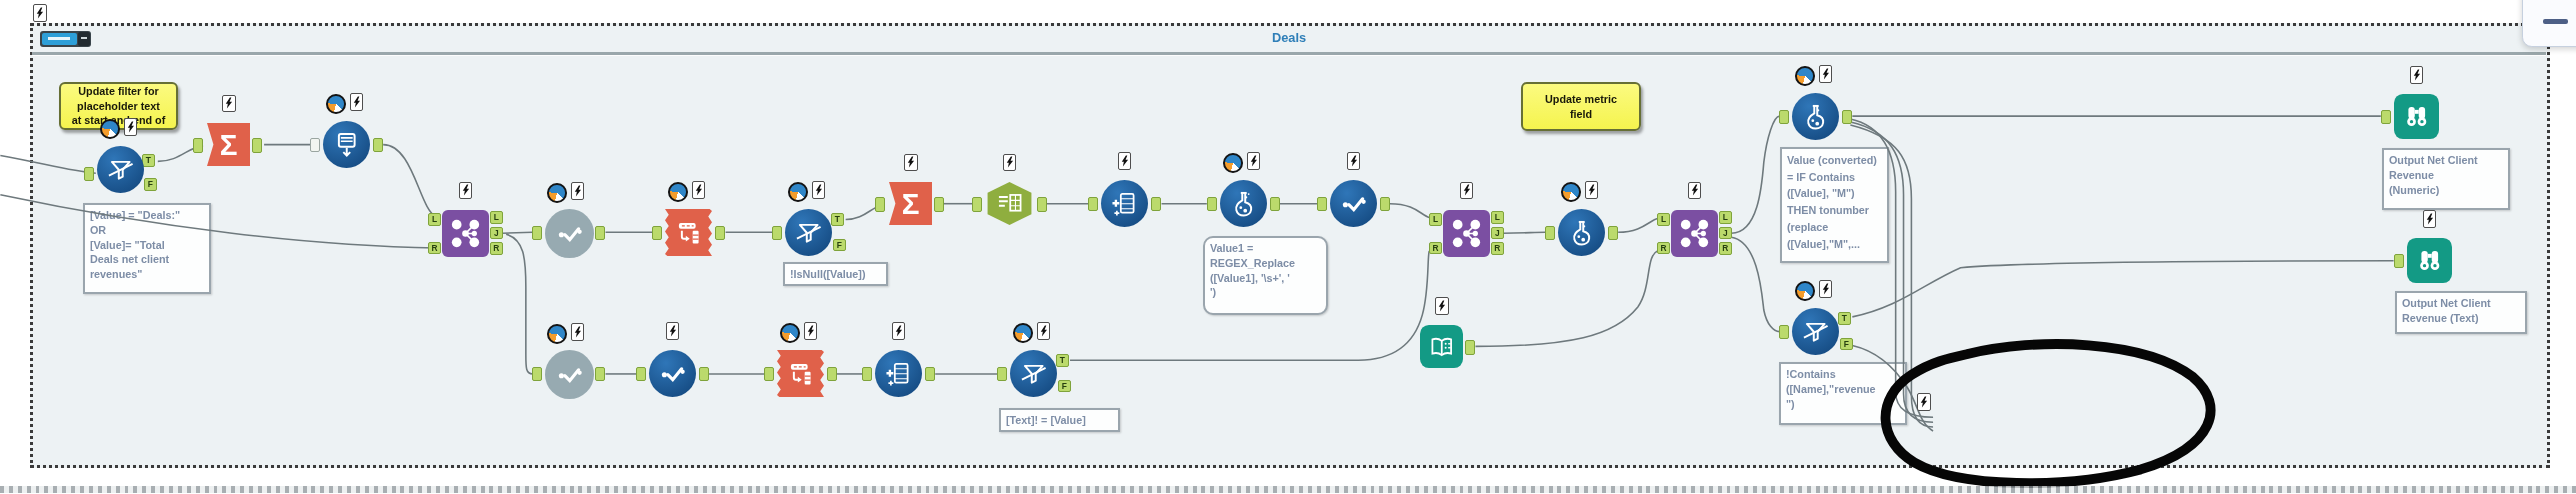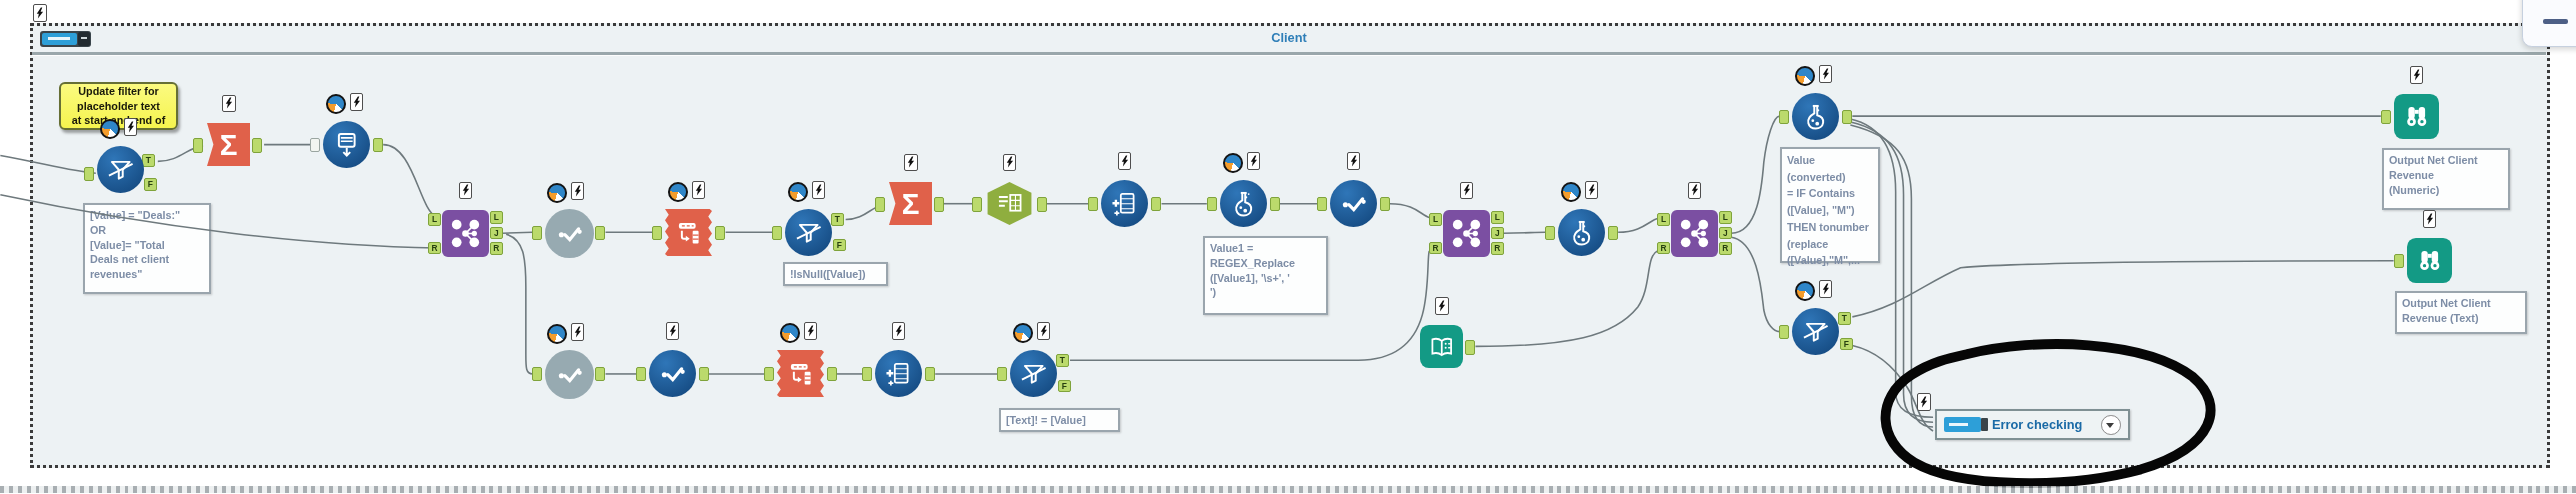--- a/index.html
+++ b/index.html
@@ -50,58 +50,63 @@
   .float-card i{position:absolute;left:19.7px;top:31.5px;width:25.6px;height:4.9px;background:#4d5f86;border-radius:2px;}
   .bottom-strip{position:absolute;left:0;top:486px;width:2576px;height:6.9px;background:repeating-linear-gradient(90deg,#8b9398 0 3.9px,#e7ebec 3.9px 8.9px);opacity:.75;}
 </style>
 </head>
 <body>
 
 <div id="stage">
 
   <div class="deals-box"></div>
   <div class="deals-header">
-    <div class="deals-title">Client</div>
+    <div class="deals-title">Deals</div>
   </div>
   <div class="handle">
     <span class="bar">
         <i></i>
       </span>
     <span class="tab">
         <i></i>
       </span>
   </div>
 
   <span class="b-bolt" style="left:33px;top:3.9px;">
     <svg width="7.9" height="11.8" viewBox="0 0 10 14">
         <path d="M6.2 0L1 8h2.6L2.4 14 9 5.4H5.8L8 0z" fill="#111"></path>
       </svg>
   </span>
 
   <div class="comment" style="left:59px;top:82px;width:119px;height:48px;">Update filter for
 placeholder text
 at start and end of</div>
+  <div class="comment" style="left:1521px;top:82px;width:120px;height:49px;">Update metric
+field</div>
 
   <div class="anno" style="left:83px;top:203px;width:128px;height:91px;">[Value] = "Deals:"
 OR
 [Value]= "Total
 Deals net client
 revenues"</div>
   <div class="anno" style="left:783px;top:262px;width:105px;height:23.6px;">!IsNull([Value])</div>
-  <div class="anno" style="left:1203px;top:236px;width:125px;height:79px;">Value1 =
+  <div class="anno" style="left:1203px;top:236px;width:125px;height:79px;border-radius:10px;">Value1 =
 REGEX_Replace
 ([Value1], '\s+', '
 ')</div>
   <div class="anno" style="left:999px;top:408px;width:121px;height:23.6px;">[Text]! = [Value]</div>
-  <div class="anno" style="left:1780px;top:147px;width:100px;height:116px;line-height:16.7px;">Value (converted)
+  <div class="anno" style="left:1780px;top:147px;width:109px;height:116px;line-height:16.7px;">Value (converted)
 = IF Contains
 ([Value], "M")
 THEN tonumber
 (replace
 ([Value],"M",...</div>
+  <div class="anno" style="left:1779px;top:362px;width:128px;height:63px;">!Contains
+([Name],"revenue
+")</div>
   <div class="anno" style="left:2382px;top:148px;width:128px;height:62px;">Output Net Client
 Revenue
 (Numeric)</div>
   <div class="anno" style="left:2395px;top:291px;width:132px;height:43px;">Output Net Client
 Revenue (Text)</div>
 
   <svg class="layer" width="2576" height="494" viewBox="0 0 2617 502">
     <path class="wire" d="M 0,158 C 45,166 70,174 97,176"></path>
     <path class="wire" d="M 0,198 C 160,232 320,250 443,252"></path>
     <path class="wire" d="M 160,164 C 182,164 190,150 206,148"></path>
@@ -607,30 +612,20 @@
         </svg>
       </div>
   </div>
 
   <span class="b-bolt" style="left:1917px;top:393px;">
     <svg width="7.9" height="11.8" viewBox="0 0 10 14">
         <path d="M6.2 0L1 8h2.6L2.4 14 9 5.4H5.8L8 0z" fill="#111"></path>
       </svg>
   </span>
 
-  <div class="err-box">
-    <span class="err-ic">
-        <i></i>
-        <b></b>
-      </span>
-    <span class="err-label">Error checking</span>
-    <span class="err-dd">
-        <i></i>
-      </span>
-  </div>
 
   <svg class="layer" width="2576" height="494" viewBox="0 0 2617 502">
     <path d="M 1998,360 C 2070,342 2180,346 2228,383 C 2262,412 2250,455 2175,477 C 2100,497 1990,496 1945,470 C 1908,448 1905,405 1942,381 C 1962,368 1980,364 1998,360 Z" fill="none" stroke="#060606" stroke-width="10" stroke-linejoin="round"></path>
   </svg>
 
   <div class="float-card">
       <i></i>
     </div>
 
   <div class="bottom-strip"></div>

